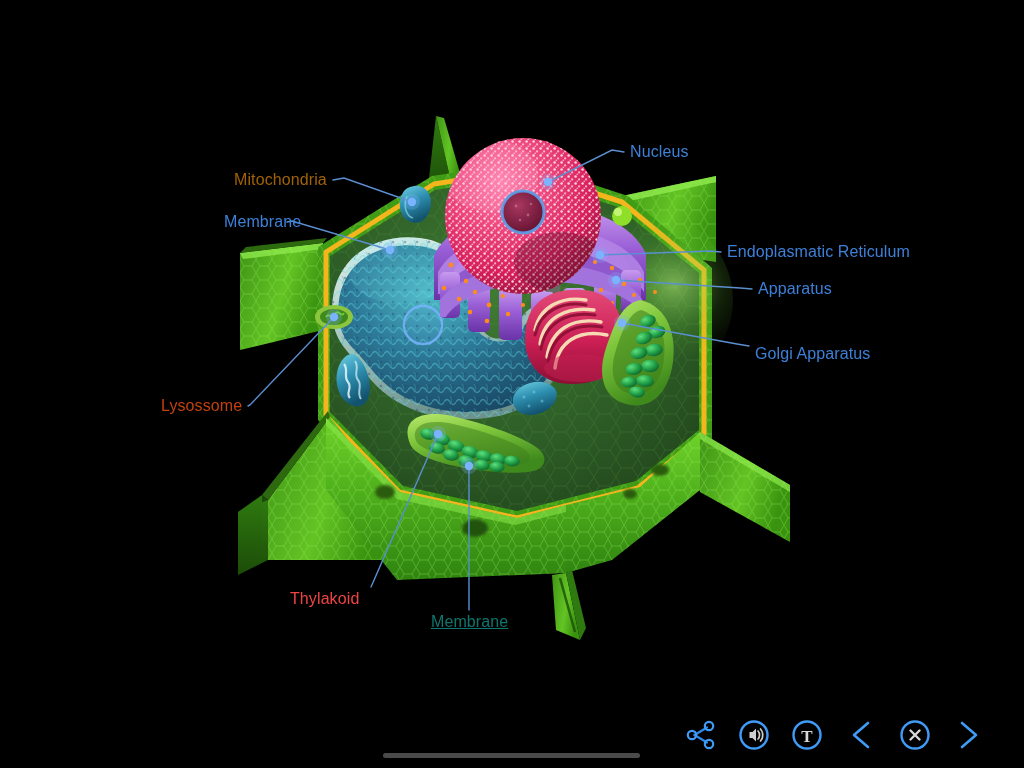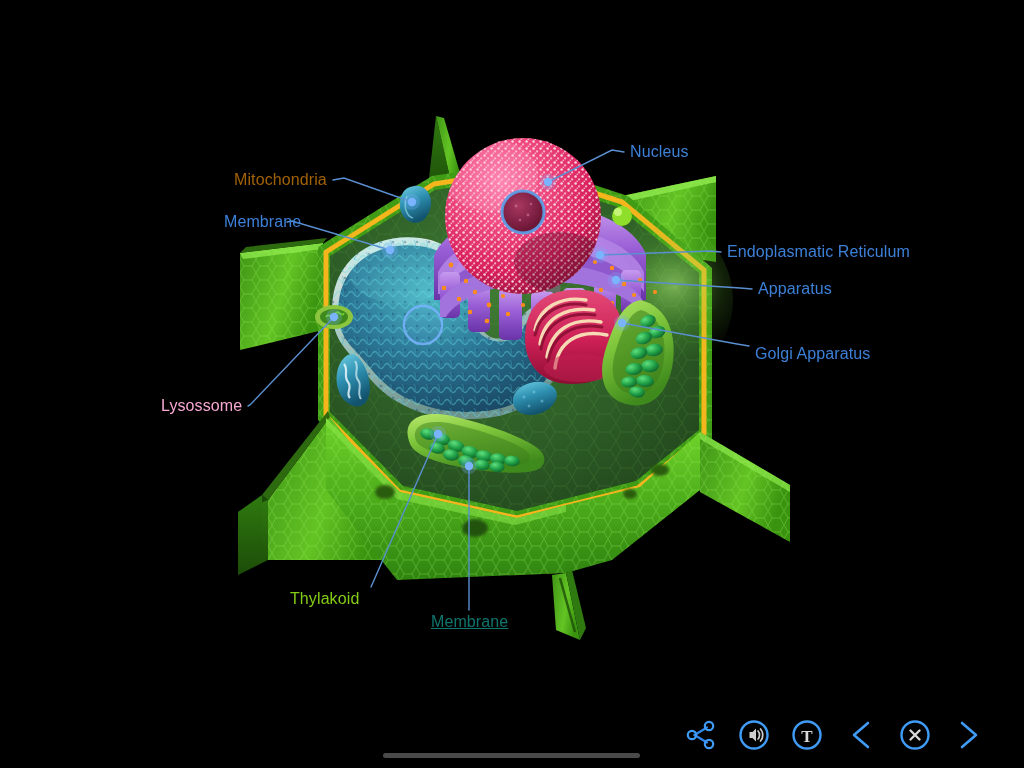--- a/index.html
+++ b/index.html
@@ -503,22 +503,22 @@
       </g>
   </svg>
 
   <div id="labels">
       <div class="lbl right" style="left: 630px; top: 144px; color: rgb(61, 128, 216);">Nucleus</div>
       <div class="lbl right" style="left: 727px; top: 244px; color: rgb(61, 128, 216); text-align: right;">Endoplasmatic Reticulum</div>
       <div class="lbl right" style="left: 758px; top: 281px; color: rgb(61, 128, 216);">Apparatus</div>
       <div class="lbl right" style="left: 755px; top: 338px; color: rgb(61, 128, 216); margin-top: 8px;">Golgi Apparatus</div>
       <div class="lbl left" style="left: 234px; top: 172px; color: #a16207; text-align: right;">Mitochondria</div>
       <div class="lbl left" style="left: 224px; top: 214px; color: rgb(61, 128, 216);">Membrane</div>
-      <div class="lbl left" style="left: 161px; top: 398px; color: #f9a8d4;">Lysossome</div>
-      <div class="lbl right" style="left: 290px; top: 591px; color: #84cc16;">Thylakoid</div>
+      <div class="lbl left" style="left: 161px; top: 398px; color: #c2410c;">Lysossome</div>
+      <div class="lbl right" style="left: 290px; top: 591px; color: #ef4444;">Thylakoid</div>
       <div class="lbl right" style="left: 431px; top: 614px; color: #0f766e; text-decoration: underline;">Membrane</div>
     </div>
 
   <div id="toolbar">
 
     <div class="tool" style="left:8px">
       <svg viewBox="0 0 46 46">
         <g fill="none" stroke="#2f88e8" stroke-width="2.2" stroke-linecap="round">
           <line x1="16.5" y1="23" x2="29" y2="15.5"></line>
           <line x1="16.5" y1="23" x2="29" y2="30.5"></line>

